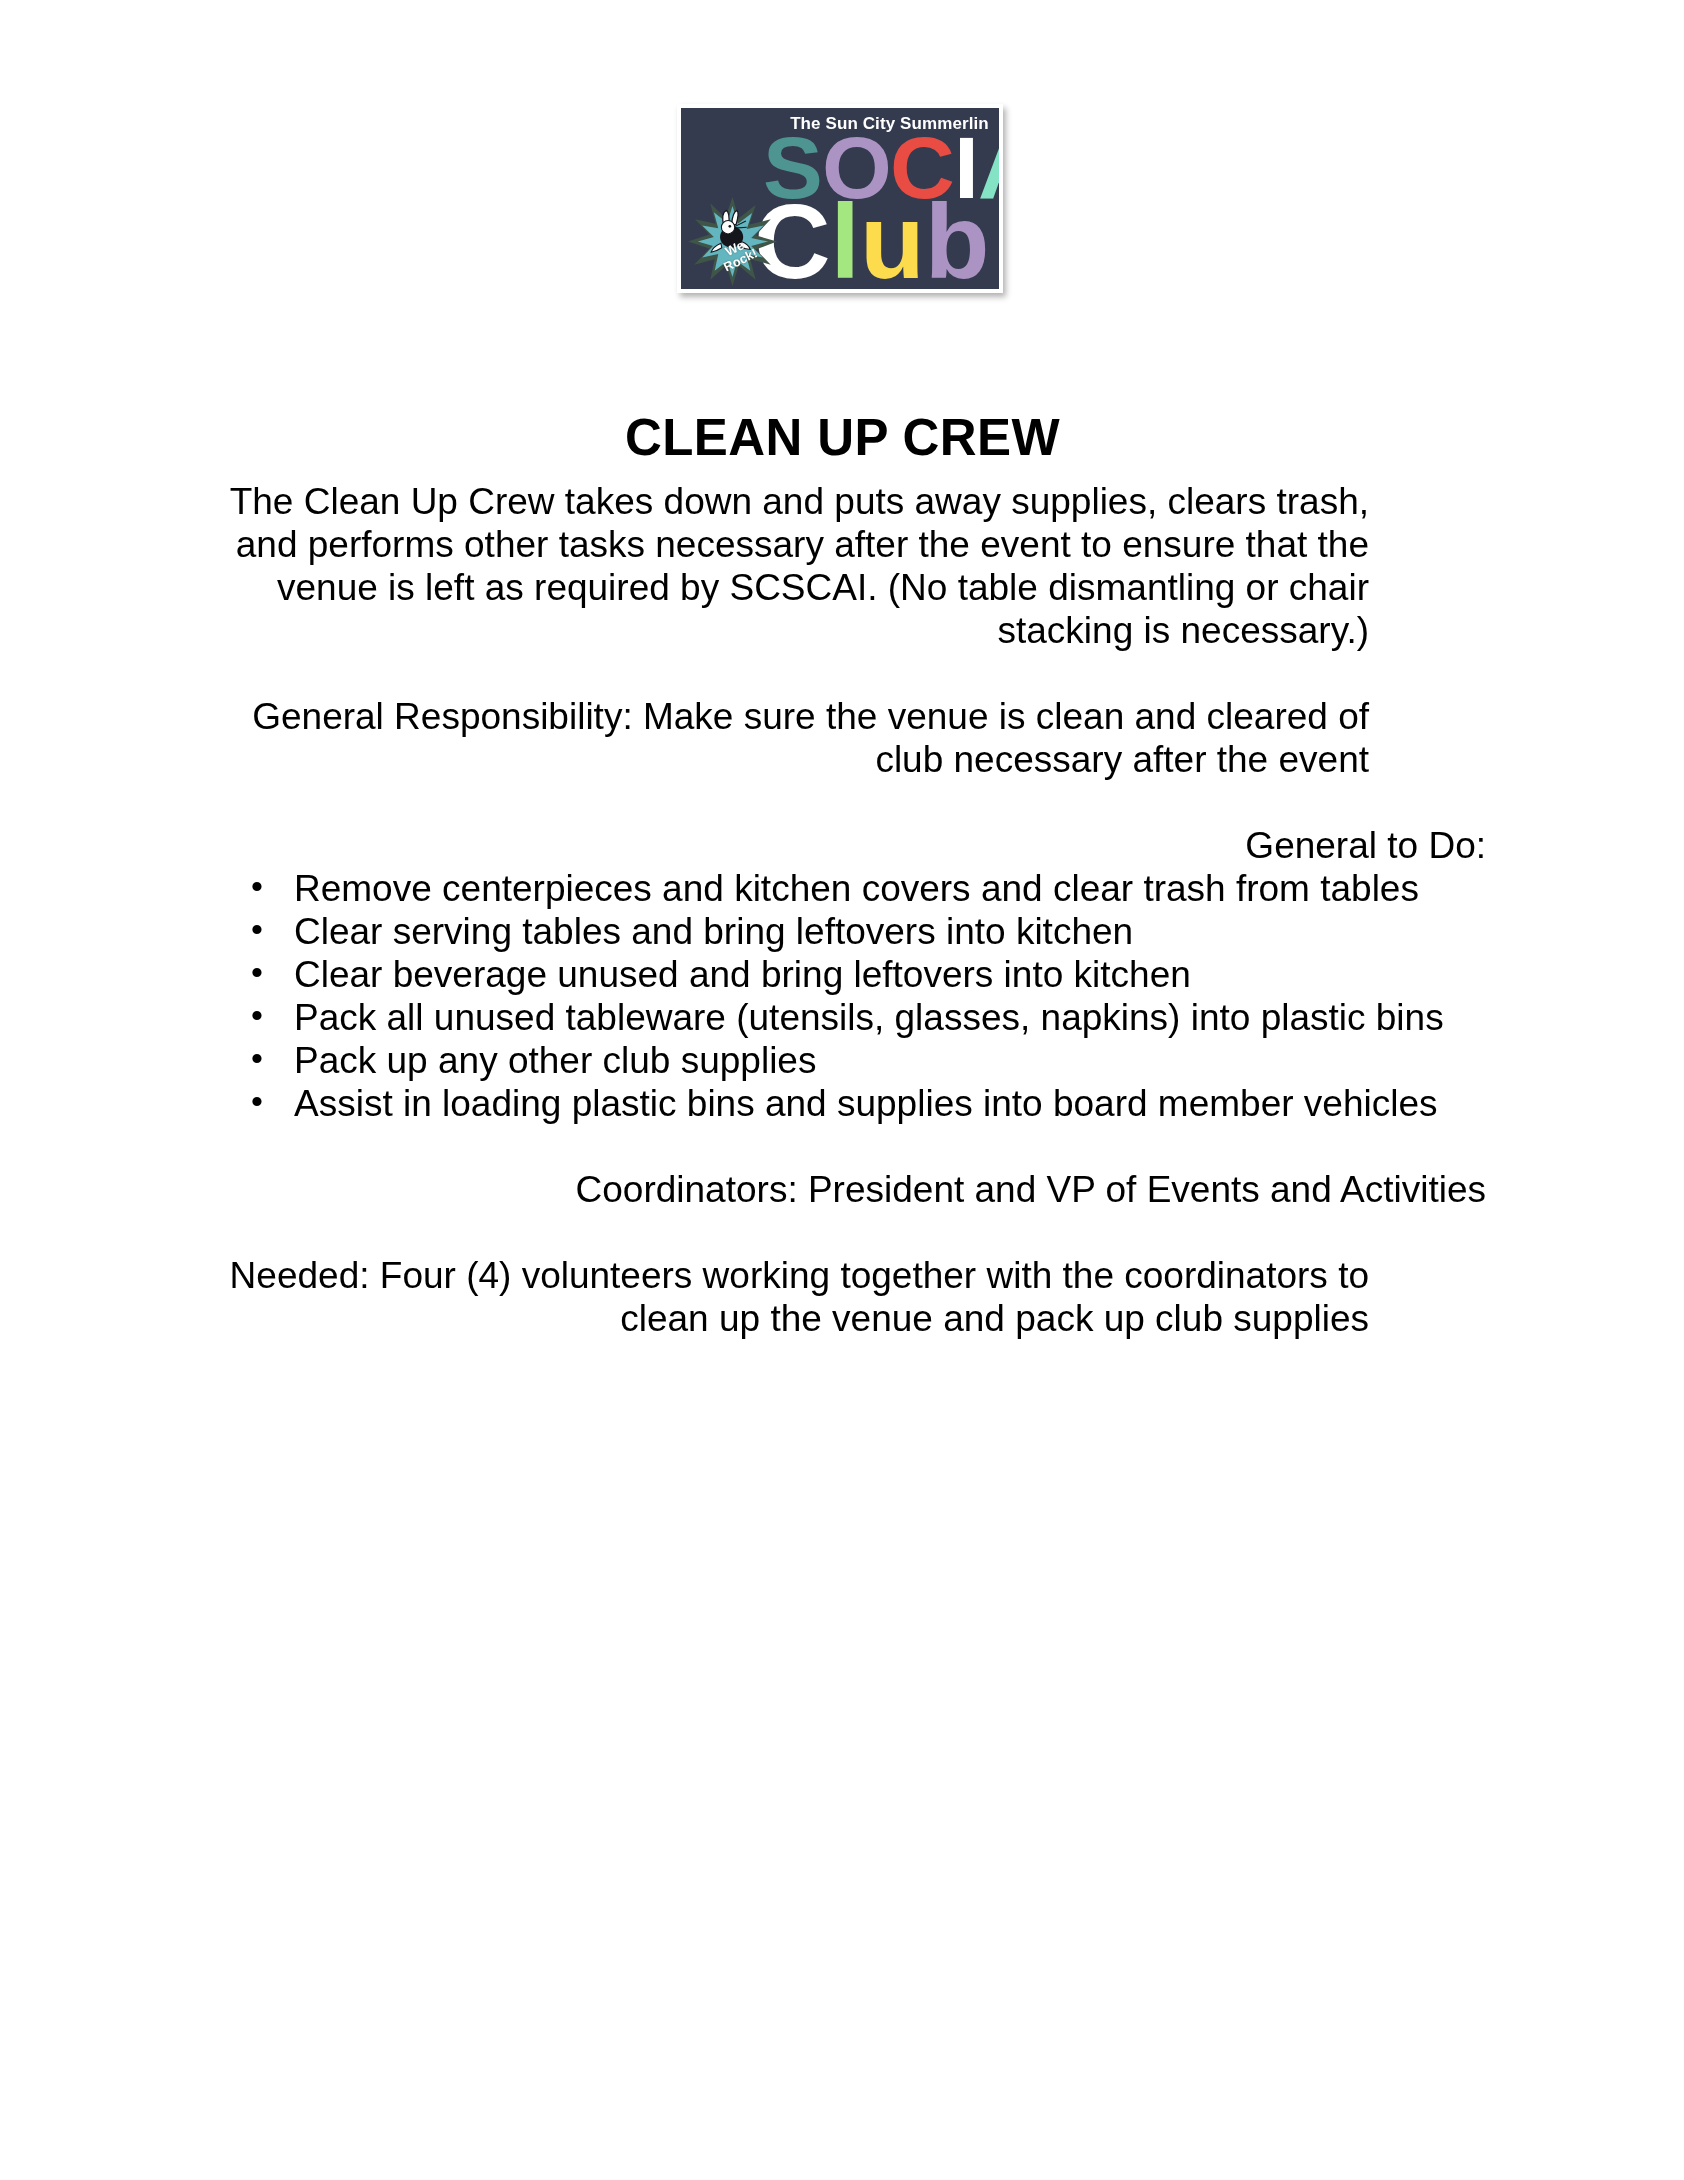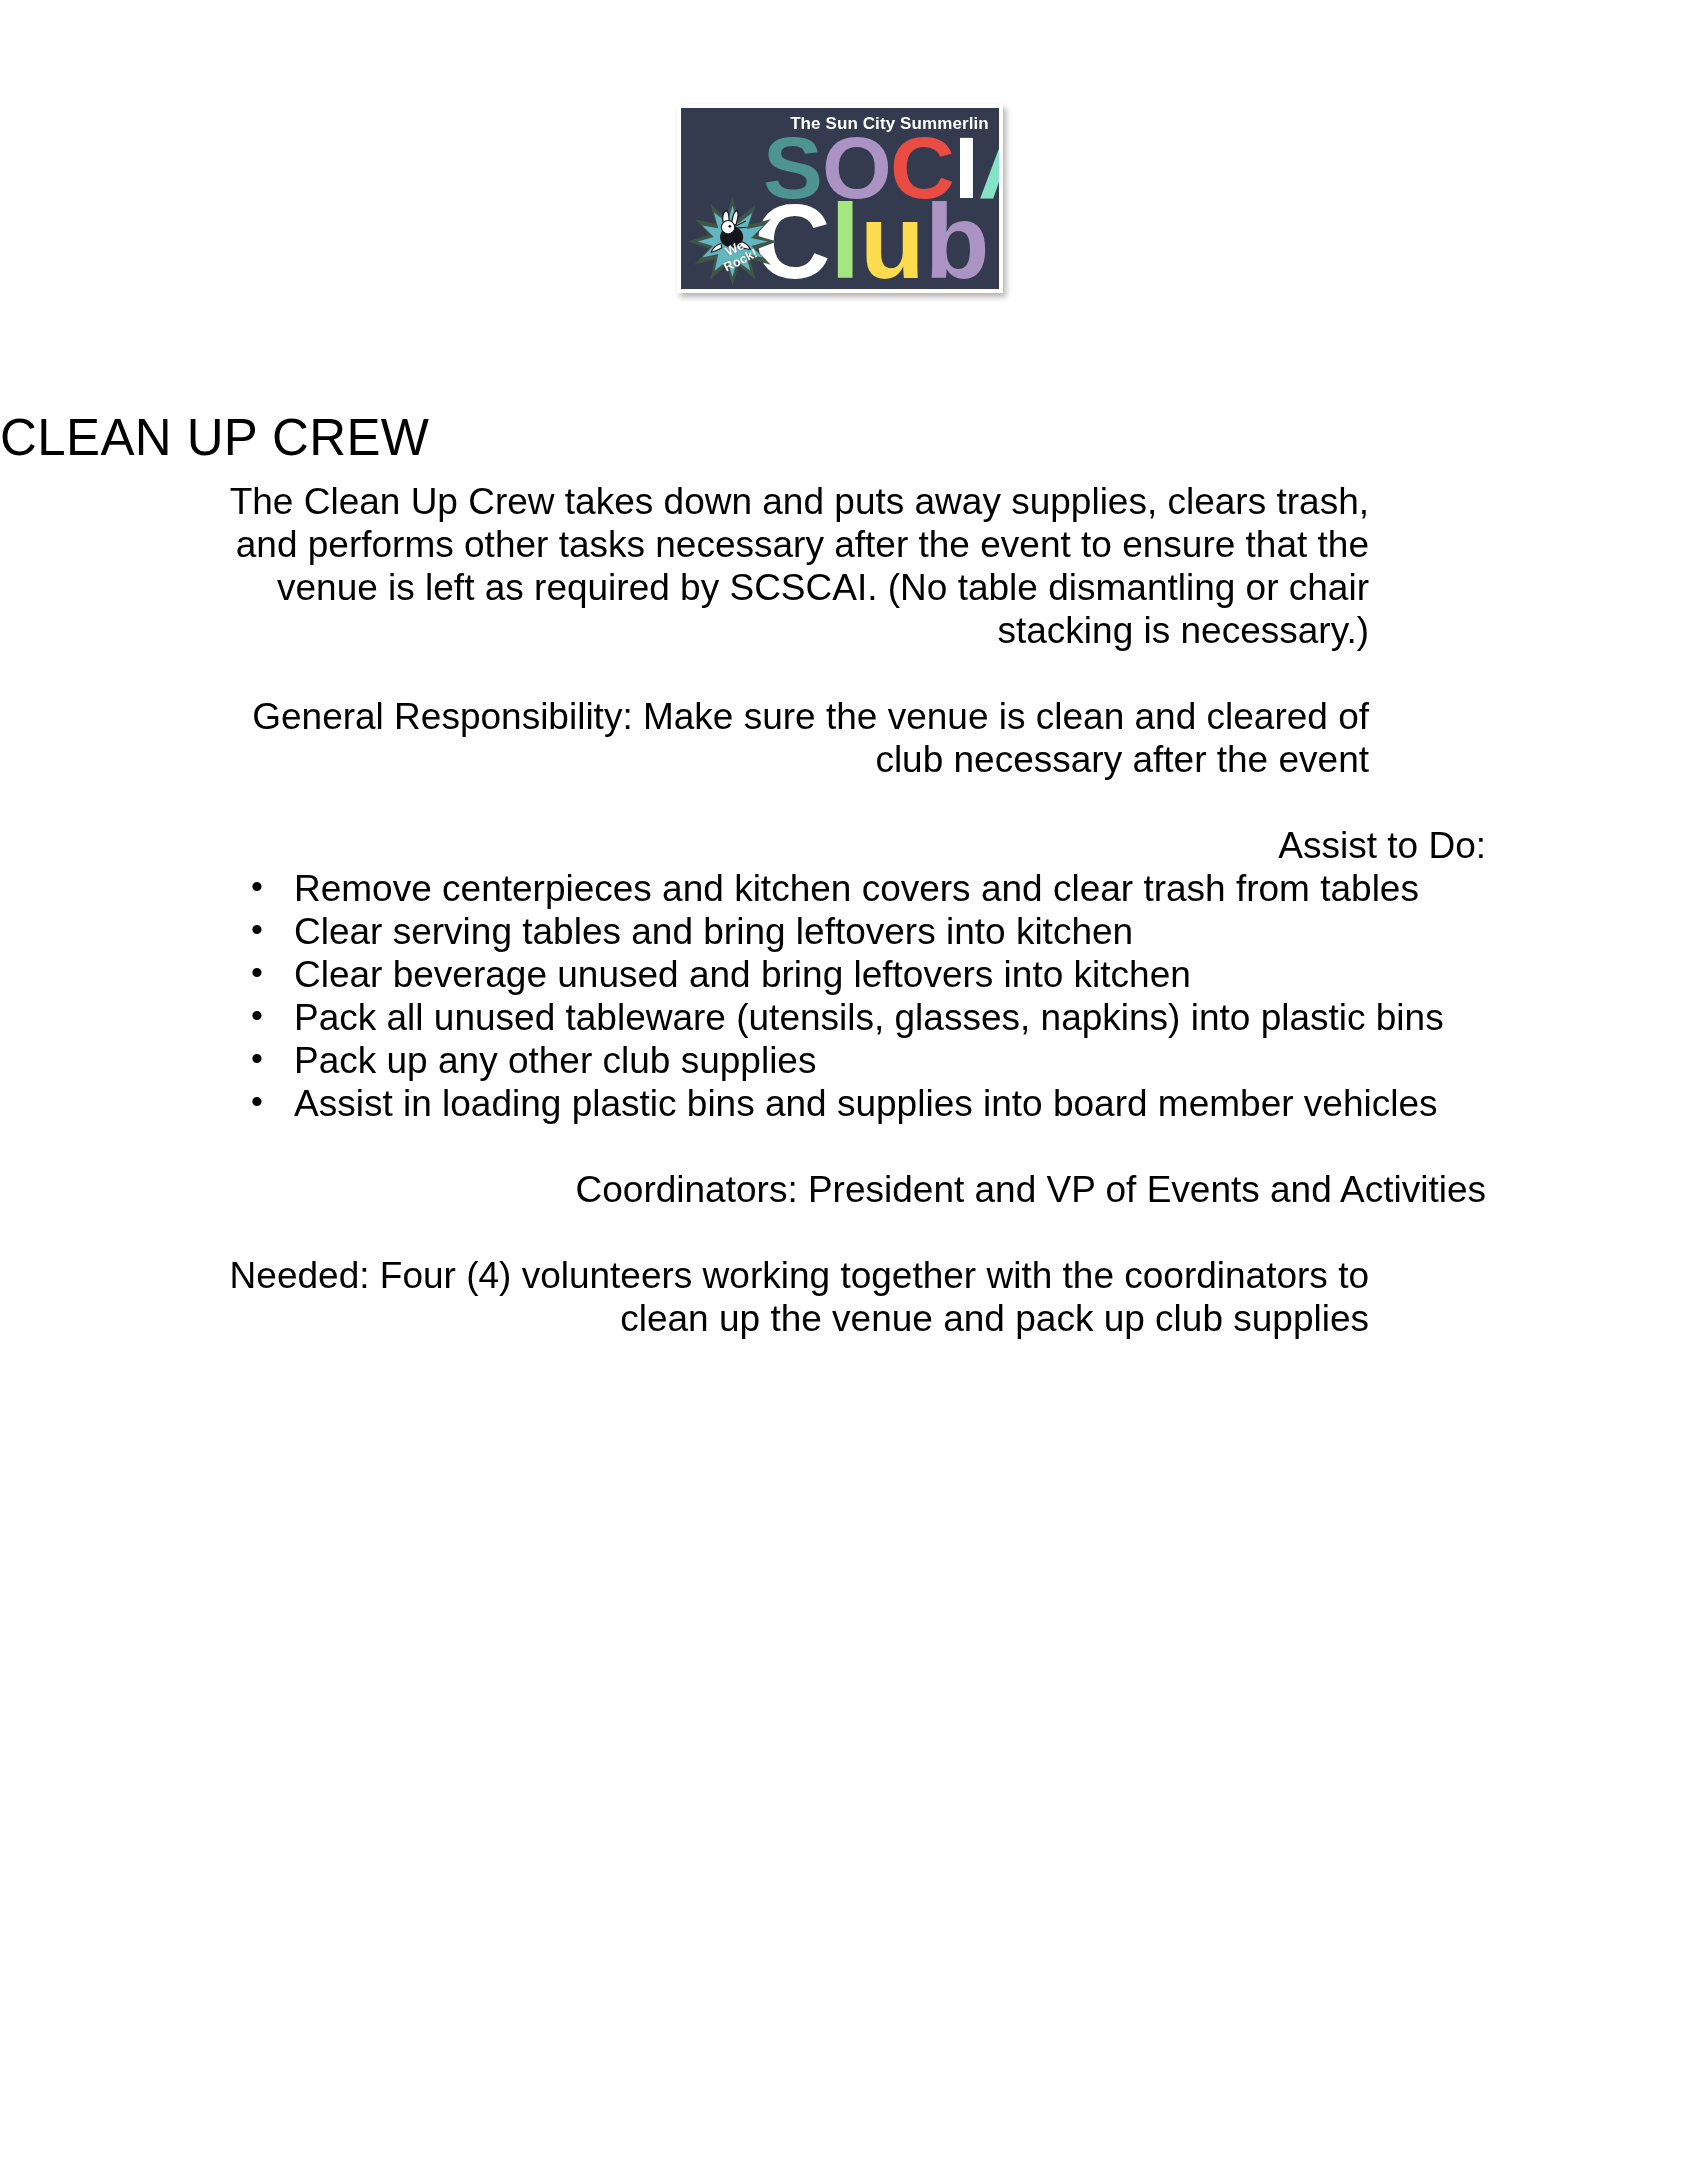--- a/index.html
+++ b/index.html
@@ -111,23 +111,23 @@
     transform-origin: center center;
     text-shadow: 0 0 1.7px rgba(0,0,0,0.35);
   }
 
   
   .doc-title {
     position: absolute;
     left: 0;
     top: 374px;
     width: 1685px;
-    text-align: left;
-    font-family: "Liberation Sans", sans-serif;
-    font-weight: normal;
+    text-align: center;
+    font-family: "Liberation Sans", sans-serif;
+    font-weight: bold;
     font-size: 51px;
     letter-spacing: 0.4px;
     color: #000000;
   }
 
   .body-block {
     position: absolute;
     left: 198px;
     top: 480px;
     width: 1288px;
@@ -232,21 +232,21 @@
   <div class="body-block">
 
     <p class="para para-narrow">The Clean Up Crew takes down and puts away supplies, clears trash, and performs other tasks necessary after the event to ensure that the venue is left as required by SCSCAI. (No table dismantling or chair stacking is necessary.)</p>
 
     <p class="spacer">&nbsp;</p>
 
     <p class="para para-narrow">General Responsibility: Make sure the venue is clean and cleared of club necessary after the event</p>
 
     <p class="spacer">&nbsp;</p>
 
-    <p class="para">Assist to Do:</p>
+    <p class="para">General to Do:</p>
 
     <ul class="todo">
       <li>Remove centerpieces and kitchen covers and clear trash from tables</li>
       <li>Clear serving tables and bring leftovers into kitchen</li>
       <li>Clear beverage unused and bring leftovers into kitchen</li>
       <li class="justify">Pack all unused tableware (utensils, glasses, napkins) into plastic bins</li>
       <li>Pack up any other club supplies</li>
       <li class="justify">Assist in loading plastic bins and supplies into board member vehicles</li>
     </ul>
 

